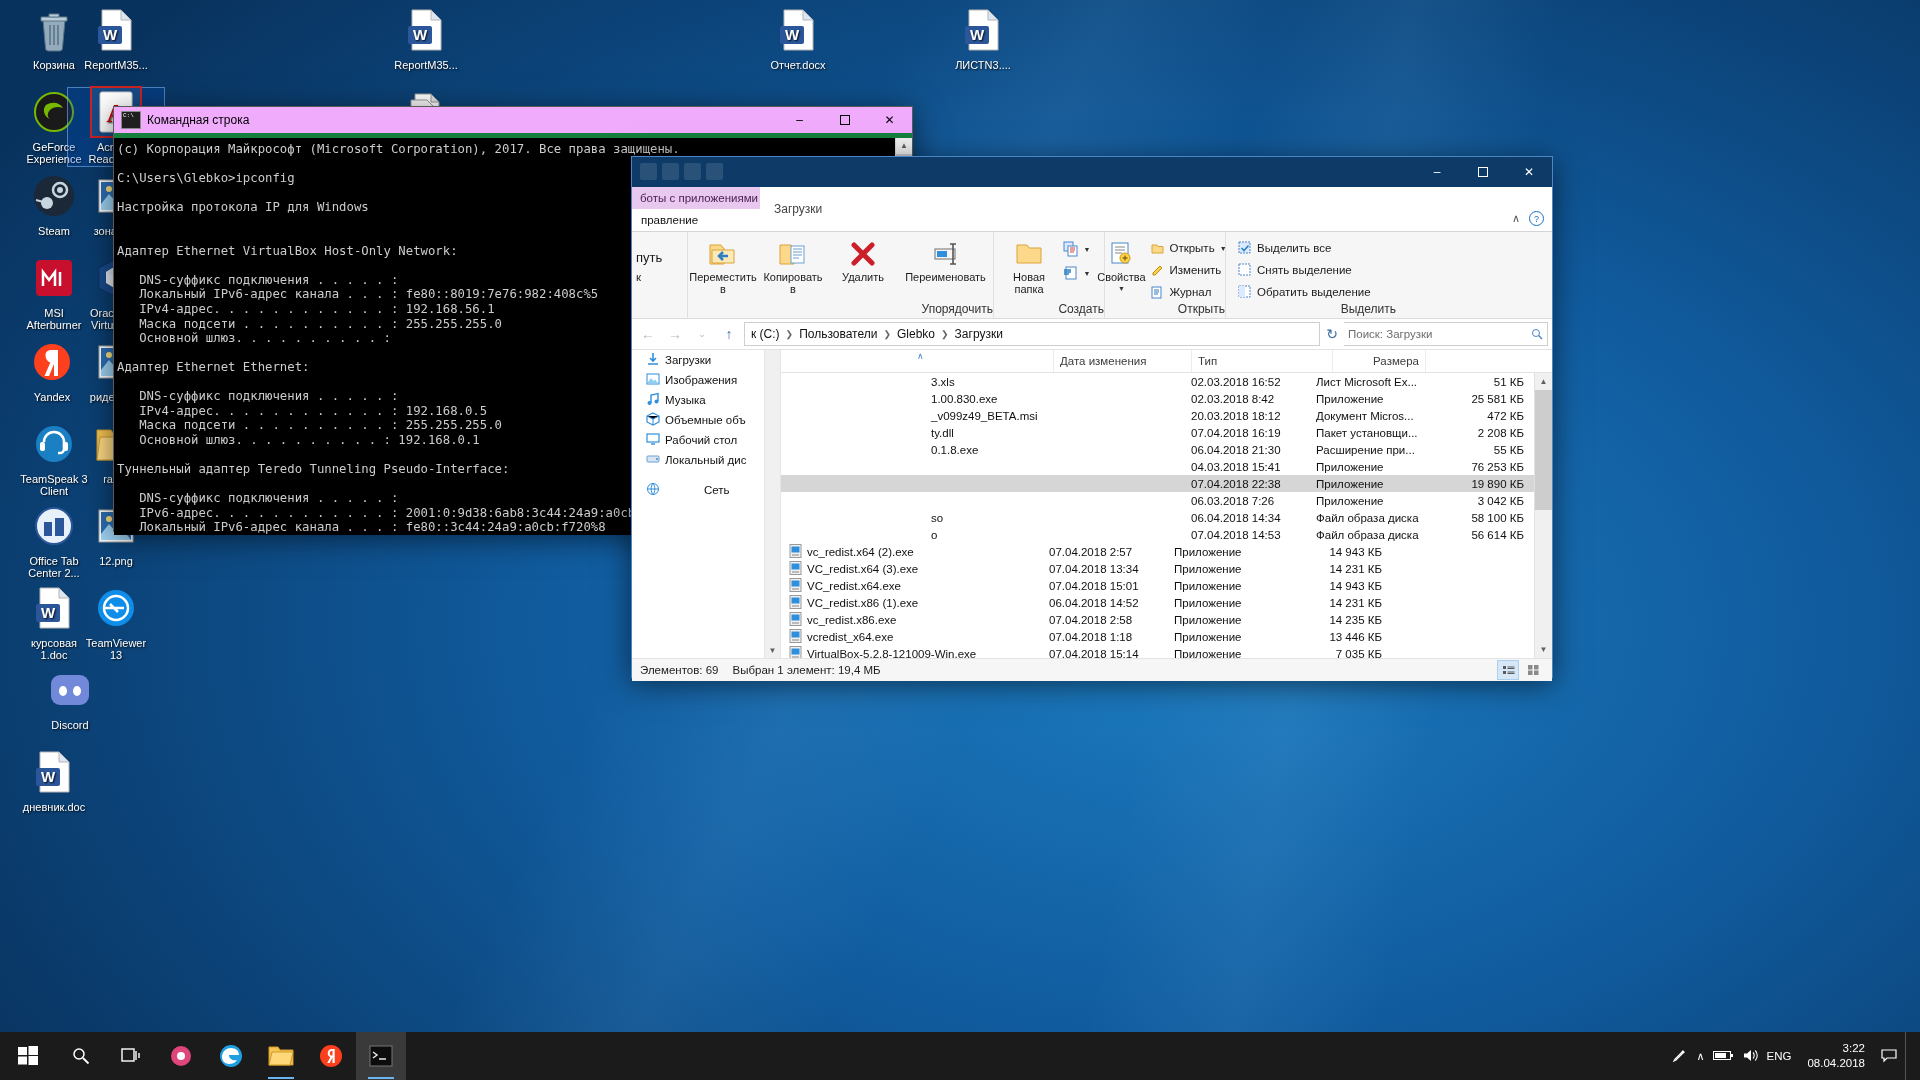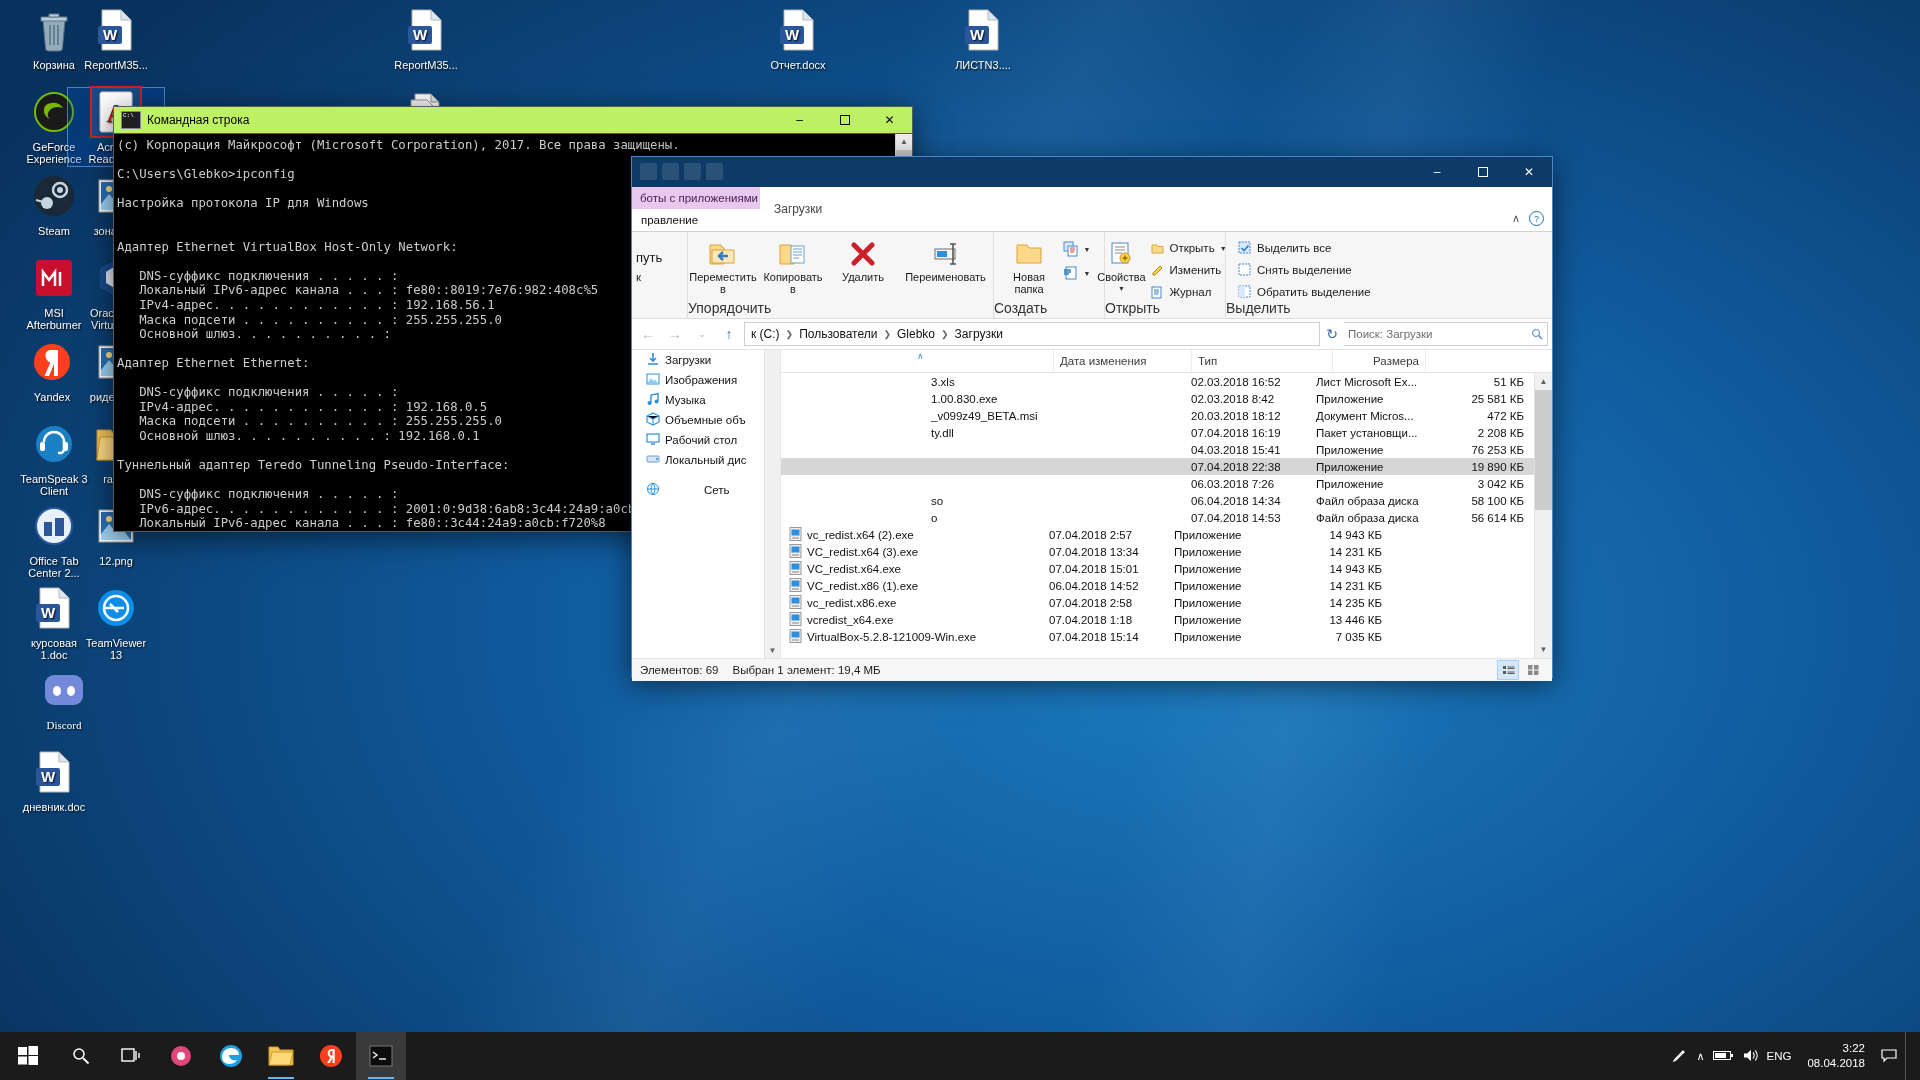--- a/index.html
+++ b/index.html
@@ -19,21 +19,21 @@
          text-shadow:1px 1px 2px rgba(0,0,0,.9);cursor:default;}
   .dicon .glyph{width:48px;height:48px;margin:0 auto 4px;position:relative;}
   .dicon .lbl{display:block;padding:1px 2px;white-space:pre-line;}
   .dicon.selected{background:rgba(0,80,200,.25);outline:1px solid rgba(120,180,255,.6);}
 
   
   .win{position:absolute;box-shadow:0 6px 28px rgba(0,0,0,.55);}
 
   
   #cmdwin{left:113px;top:106px;width:798px;height:424px;background:#000;border:1px solid #5a5a5a;}
-  #cmdtitle{height:26px;background:#bef264;display:flex;align-items:center;border-bottom:1px solid #15803d;justify-content:flex-end;}
+  #cmdtitle{height:26px;background:#f0abfc;display:flex;align-items:center;border-bottom:5px solid #15803d;justify-content:flex-end;}
   #cmdtitle .tico{width:18px;height:16px;margin:0 6px 0 7px;background:#1f1f1f;border:1px solid #888;position:relative;border-radius:1px;}
   #cmdtitle .tico:after{content:"C:\\";position:absolute;left:1px;top:0px;font-size:6px;color:#fff;font-family:"Liberation Mono",monospace;}
   #cmdtitle .ttxt{font-size:12px;color:#000;flex:1;}
   .wbtns{display:flex;height:26px;}
   .wbtn{width:45px;height:26px;display:flex;align-items:center;justify-content:center;font-size:12px;color:#000;}
   #cmdbody{position:relative;height:397px;background:#000;overflow:hidden;}
   pre.console{margin:0;padding:4px 0 0 3px;color:#cccccc;font-family:"DejaVu Sans Mono","Liberation Mono",monospace;
      font-size:12.3px;line-height:14.55px;white-space:pre;letter-spacing:0px;}
   #cmdscroll{position:absolute;right:0;top:0;width:16px;height:397px;background:#f0f0f0;border-left:1px solid #d9d9d9;}
   #cmdscroll .sb{position:absolute;left:0;width:16px;height:15px;display:flex;align-items:center;justify-content:center;font-size:8px;color:#606060;background:#f0f0f0;}
@@ -51,21 +51,21 @@
 
   #exptabs{height:44px;background:#fff;position:relative;border-bottom:1px solid #d4d4d4;}
   .ctxgroup{position:absolute;left:0;top:0;height:22px;background:#e8c8ee;color:#4a1c53;font-size:11.5px;
             display:flex;align-items:center;padding:0 8px;white-space:nowrap;}
   .ctxtab{position:absolute;top:22px;height:22px;font-size:11.5px;color:#111;display:flex;align-items:center;padding:0 9px;border-right:1px solid #d8d8d8;}
   .tab-active{position:absolute;top:0px;height:44px;display:flex;align-items:center;padding:0 14px;font-size:12px;color:#444;background:#fff;}
   .exphelp{position:absolute;right:8px;top:24px;display:flex;gap:9px;align-items:center;color:#555;font-size:11px;}
 
   #expribbon{height:86px;background:#f6f6f6;border-bottom:1px solid #dcdcdc;position:relative;overflow:hidden;}
   .rgroup{position:absolute;top:0;height:86px;border-right:1px solid #e0e0e0;display:flex;flex-direction:column;align-items:center;}
-  .rgroup .gtitle{position:absolute;bottom:2px;width:100%;text-align:left;font-size:14px;color:#333;}
+  .rgroup .gtitle{position:absolute;bottom:2px;width:100%;text-align:right;font-size:12px;color:#333;}
   .rbtns{display:flex;height:66px;align-items:flex-start;padding-top:3px;}
   .rbtn{width:70px;display:flex;flex-direction:column;align-items:center;font-size:11px;color:#1b1b1b;text-align:center;line-height:12px;padding:2px 0;}
   .rbtn .ico{height:34px;display:flex;align-items:center;justify-content:center;}
   .rsmall{display:flex;align-items:center;gap:5px;font-size:11.5px;color:#1b1b1b;height:20px;padding:0 6px;white-space:nowrap;}
 
   #expnav{height:30px;background:#fff;display:flex;align-items:center;border-bottom:1px solid #e3e3e3;padding:0 4px;gap:3px;}
   .navbtn{width:24px;height:24px;display:flex;align-items:center;justify-content:center;color:#3b6ea5;font-size:14px;}
   .navbtn.dis{color:#b9b9b9;}
   #crumbbar{flex:1;height:22px;border:1px solid #cfcfcf;background:#fff;display:flex;align-items:center;
             padding:0 2px;font-size:12px;color:#111;gap:2px;overflow:hidden;}
@@ -276,21 +276,21 @@
       </div>
       <div class="dicon" style="left: 68px; top: 584px;">
         <div class="glyph"><svg width="48" height="48" viewBox="0 0 48 48">
             <circle cx="24" cy="24" r="18" fill="#0e8ee9"></circle>
             <circle cx="24" cy="24" r="12" fill="none" stroke="#fff" stroke-width="2.5"></circle>
             <path d="M12 24h10l-4-4m14 4H22l4 4" stroke="#fff" stroke-width="2.5" fill="none"></path>
           </svg></div>
         <span class="lbl">TeamViewer
 13</span>
       </div>
-      <div class="dicon" style="left: 16px; top: 666px; font-family: Liberation Serif, serif;">
+      <div class="dicon" style="left: 22px; top: 666px;">
         <div class="glyph"><svg width="48" height="48" viewBox="0 0 48 48">
             <rect x="5" y="9" width="38" height="30" rx="9" fill="#7289da"></rect>
             <ellipse cx="17" cy="25" rx="4" ry="5" fill="#fff"></ellipse>
             <ellipse cx="31" cy="25" rx="4" ry="5" fill="#fff"></ellipse>
           </svg></div>
         <span class="lbl">Discord</span>
       </div>
       <div class="dicon" style="left: 6px; top: 748px;">
         <div class="glyph"><svg width="48" height="48" viewBox="0 0 48 48">
             <path d="M10 4h19l10 10v30H10z" fill="#fff" stroke="#b5b5b5"></path>
@@ -666,20 +666,28 @@
                 <div class="ftype">Документ Micros...</div>
                 <div class="fsize">472 КБ</div>
               </div>
               <div class="frow">
                 <div class="fname" style="padding-left: 150px;">
                   <span>ty.dll</span>
                 </div>
                 <div class="fdate">07.04.2018 16:19</div>
                 <div class="ftype">Пакет установщи...</div>
                 <div class="fsize">2 208 КБ</div>
+              </div>
+              <div class="frow">
+                <div class="fname" style="padding-left: 150px;">
+                  <span>0.1.8.exe</span>
+                </div>
+                <div class="fdate">06.04.2018 21:30</div>
+                <div class="ftype">Расширение при...</div>
+                <div class="fsize">55 КБ</div>
               </div>
               <div class="frow">
                 <div class="fname" style="padding-left: 150px;">
                   <span></span>
                 </div>
                 <div class="fdate">04.03.2018 15:41</div>
                 <div class="ftype">Приложение</div>
                 <div class="fsize">76 253 КБ</div>
               </div>
               <div class="frow sel">

